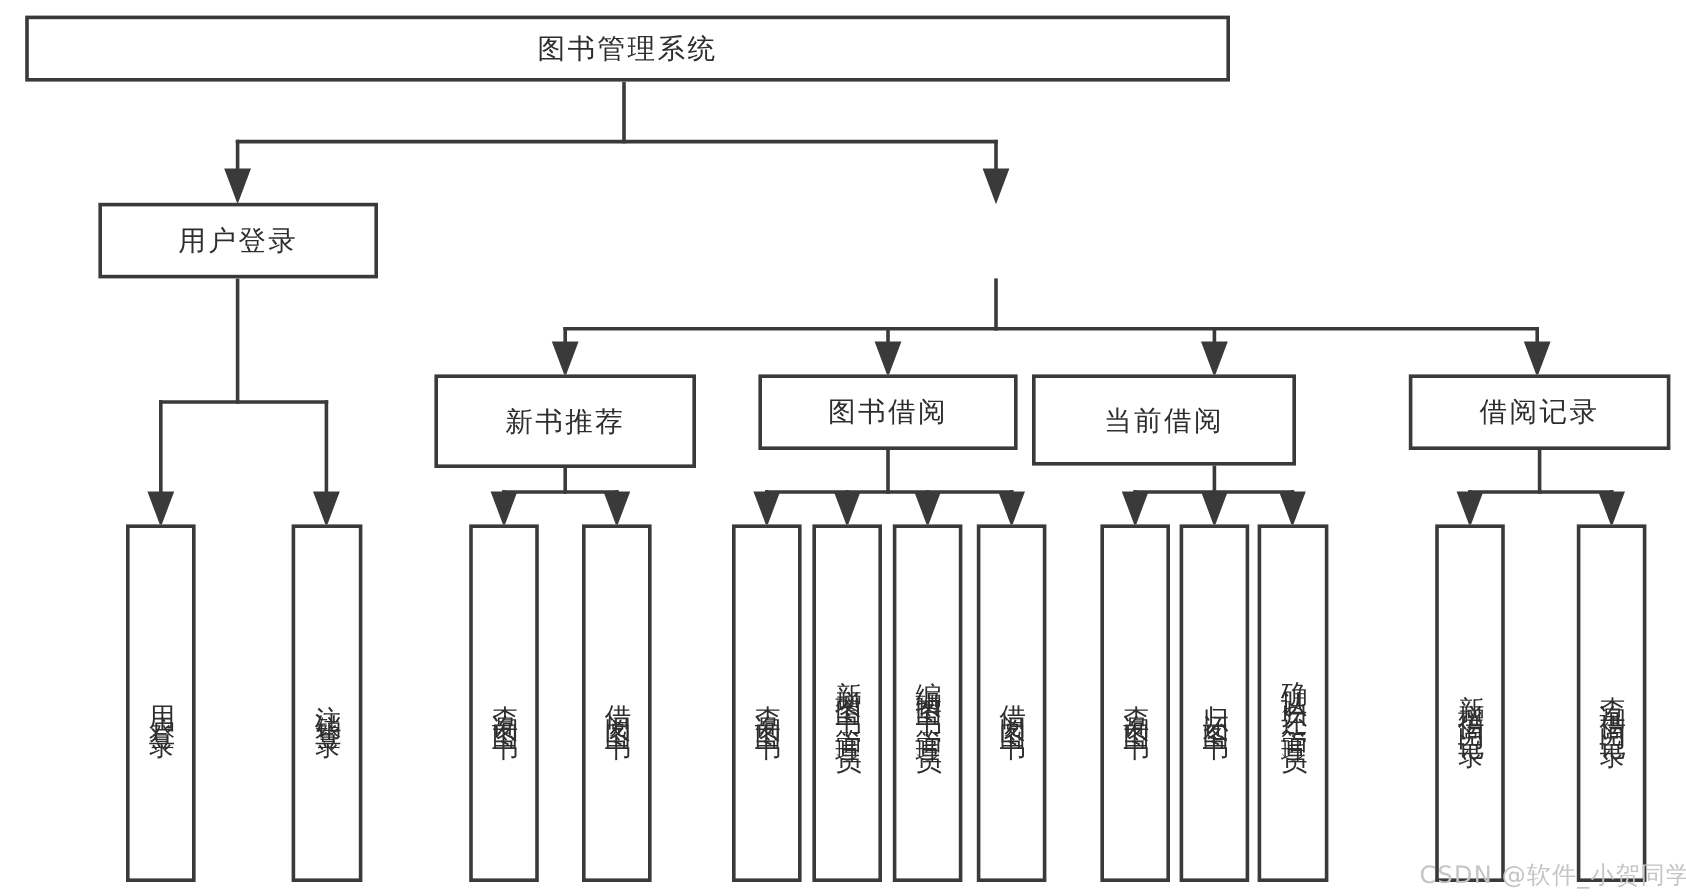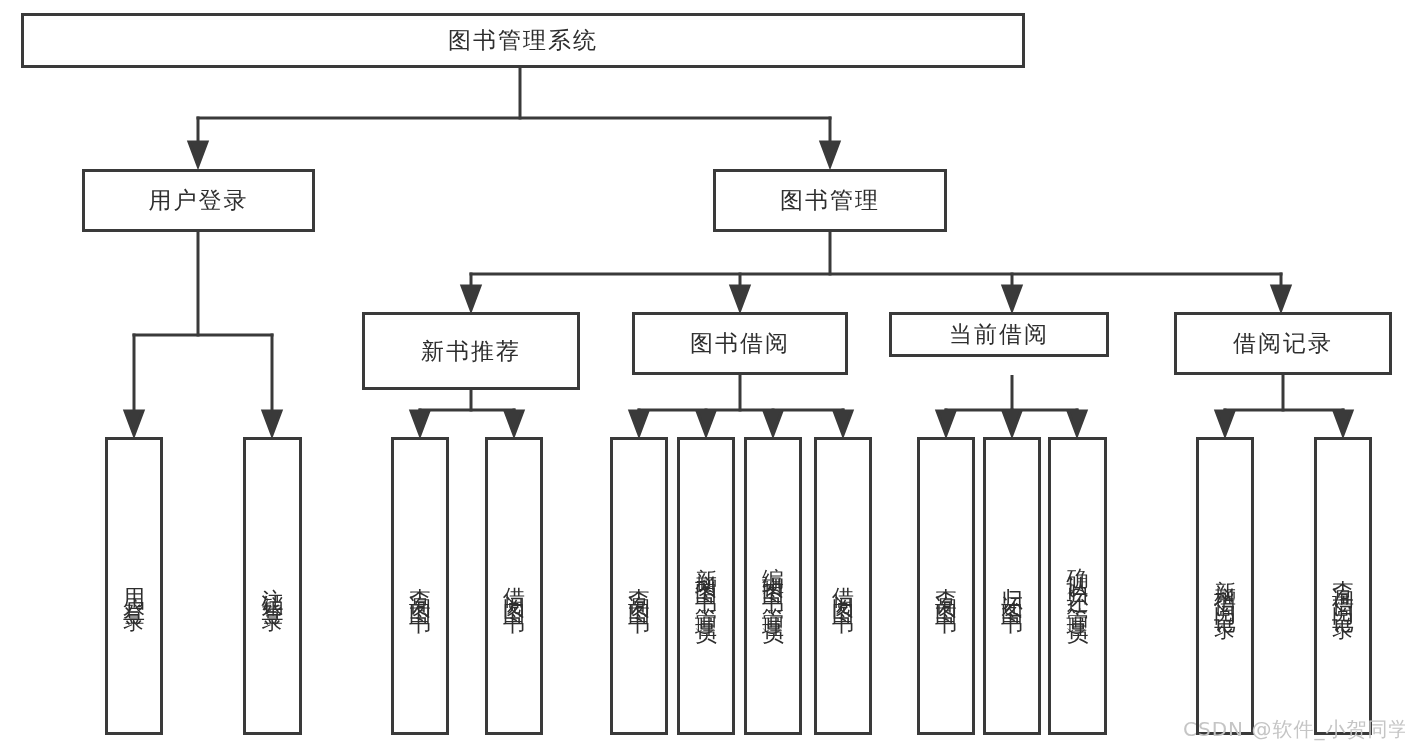--- a/index.html
+++ b/index.html
@@ -133,31 +133,28 @@
     </g>
   </svg>
 
   <div class="node h-node" style="left:21px; top:13px; width:1004px; height:55px;">
     <span>图书管理系统</span>
   </div>
 
   <div class="node h-node" style="left:82px; top:169px; width:233px; height:63px;">
     <span>用户登录</span>
   </div>
-  <div class="node h-node" style="left:713px; top:169px; width:234px; height:63px;">
-    <span>图书管理</span>
-  </div>
 
   <div class="node h-node" style="left:362px; top:312px; width:218px; height:78px;">
     <span>新书推荐</span>
   </div>
   <div class="node h-node" style="left:632px; top:312px; width:216px; height:63px;">
     <span>图书借阅</span>
   </div>
-  <div class="node h-node" style="left:889px; top:312px; width:220px; height:45px;">
+  <div class="node h-node" style="left:860px; top:312px; width:220px; height:76px;">
     <span>当前借阅</span>
   </div>
   <div class="node h-node" style="left:1174px; top:312px; width:218px; height:63px;">
     <span>借阅记录</span>
   </div>
 
   <div class="node v-node" style="left:105px; top:437px; width:58px; height:298px;">
     <span>用户登录</span>
   </div>
   <div class="node v-node" style="left:243px; top:437px; width:59px; height:298px;">

